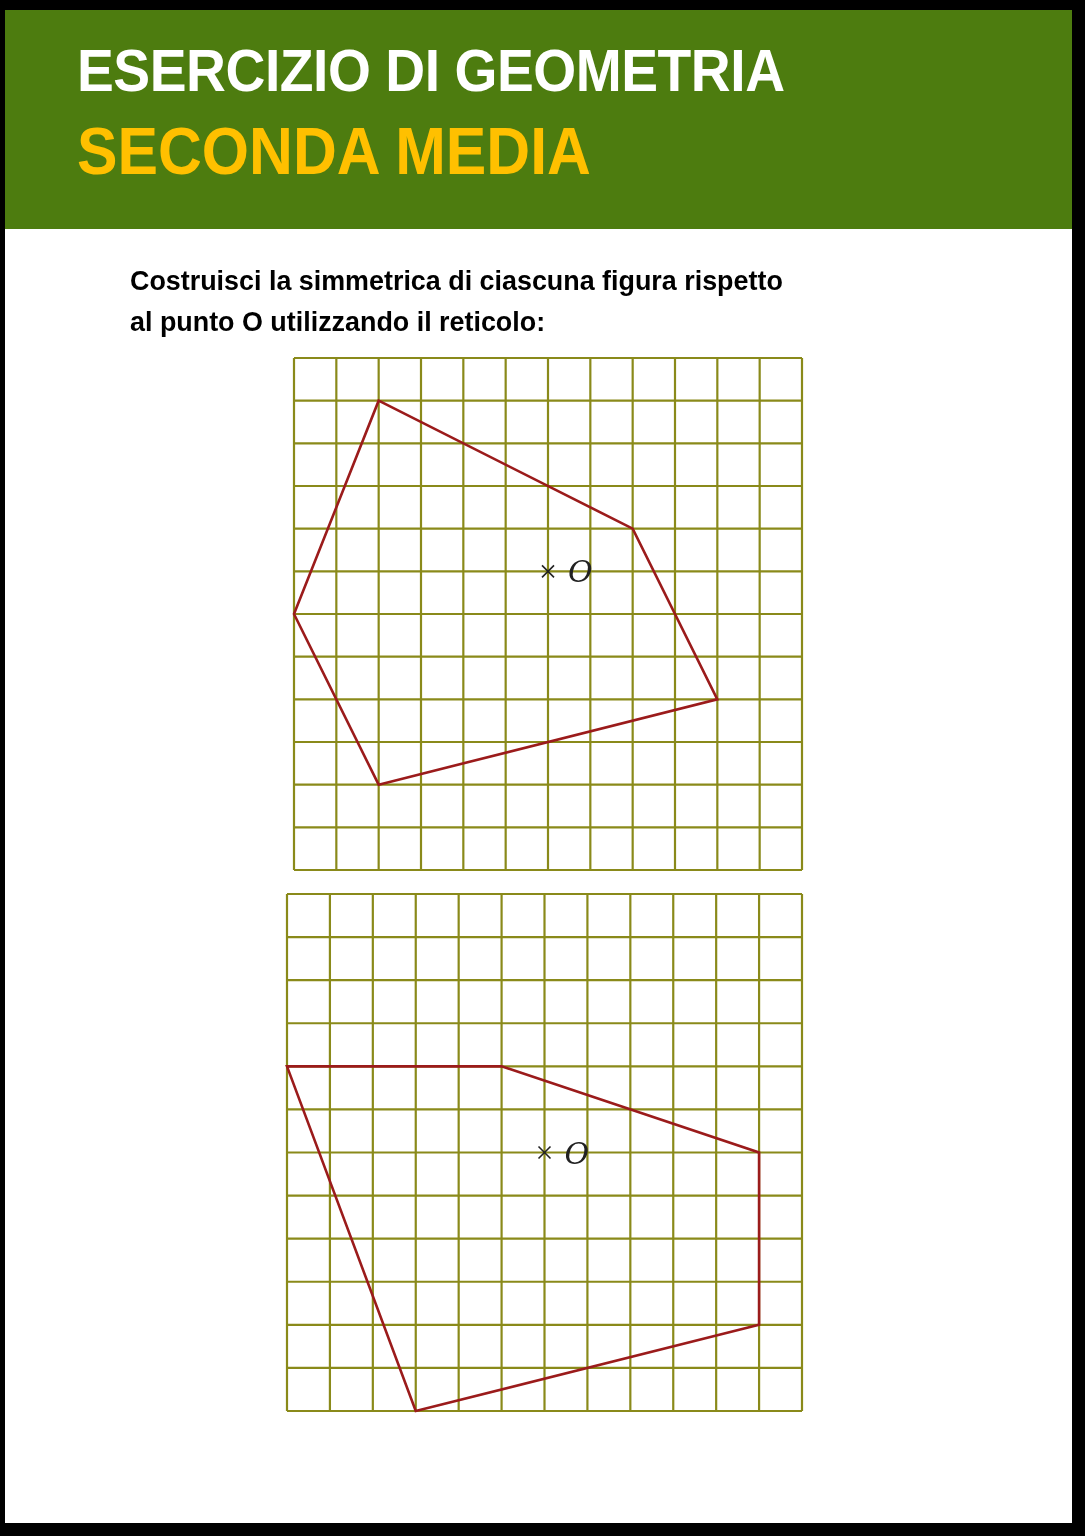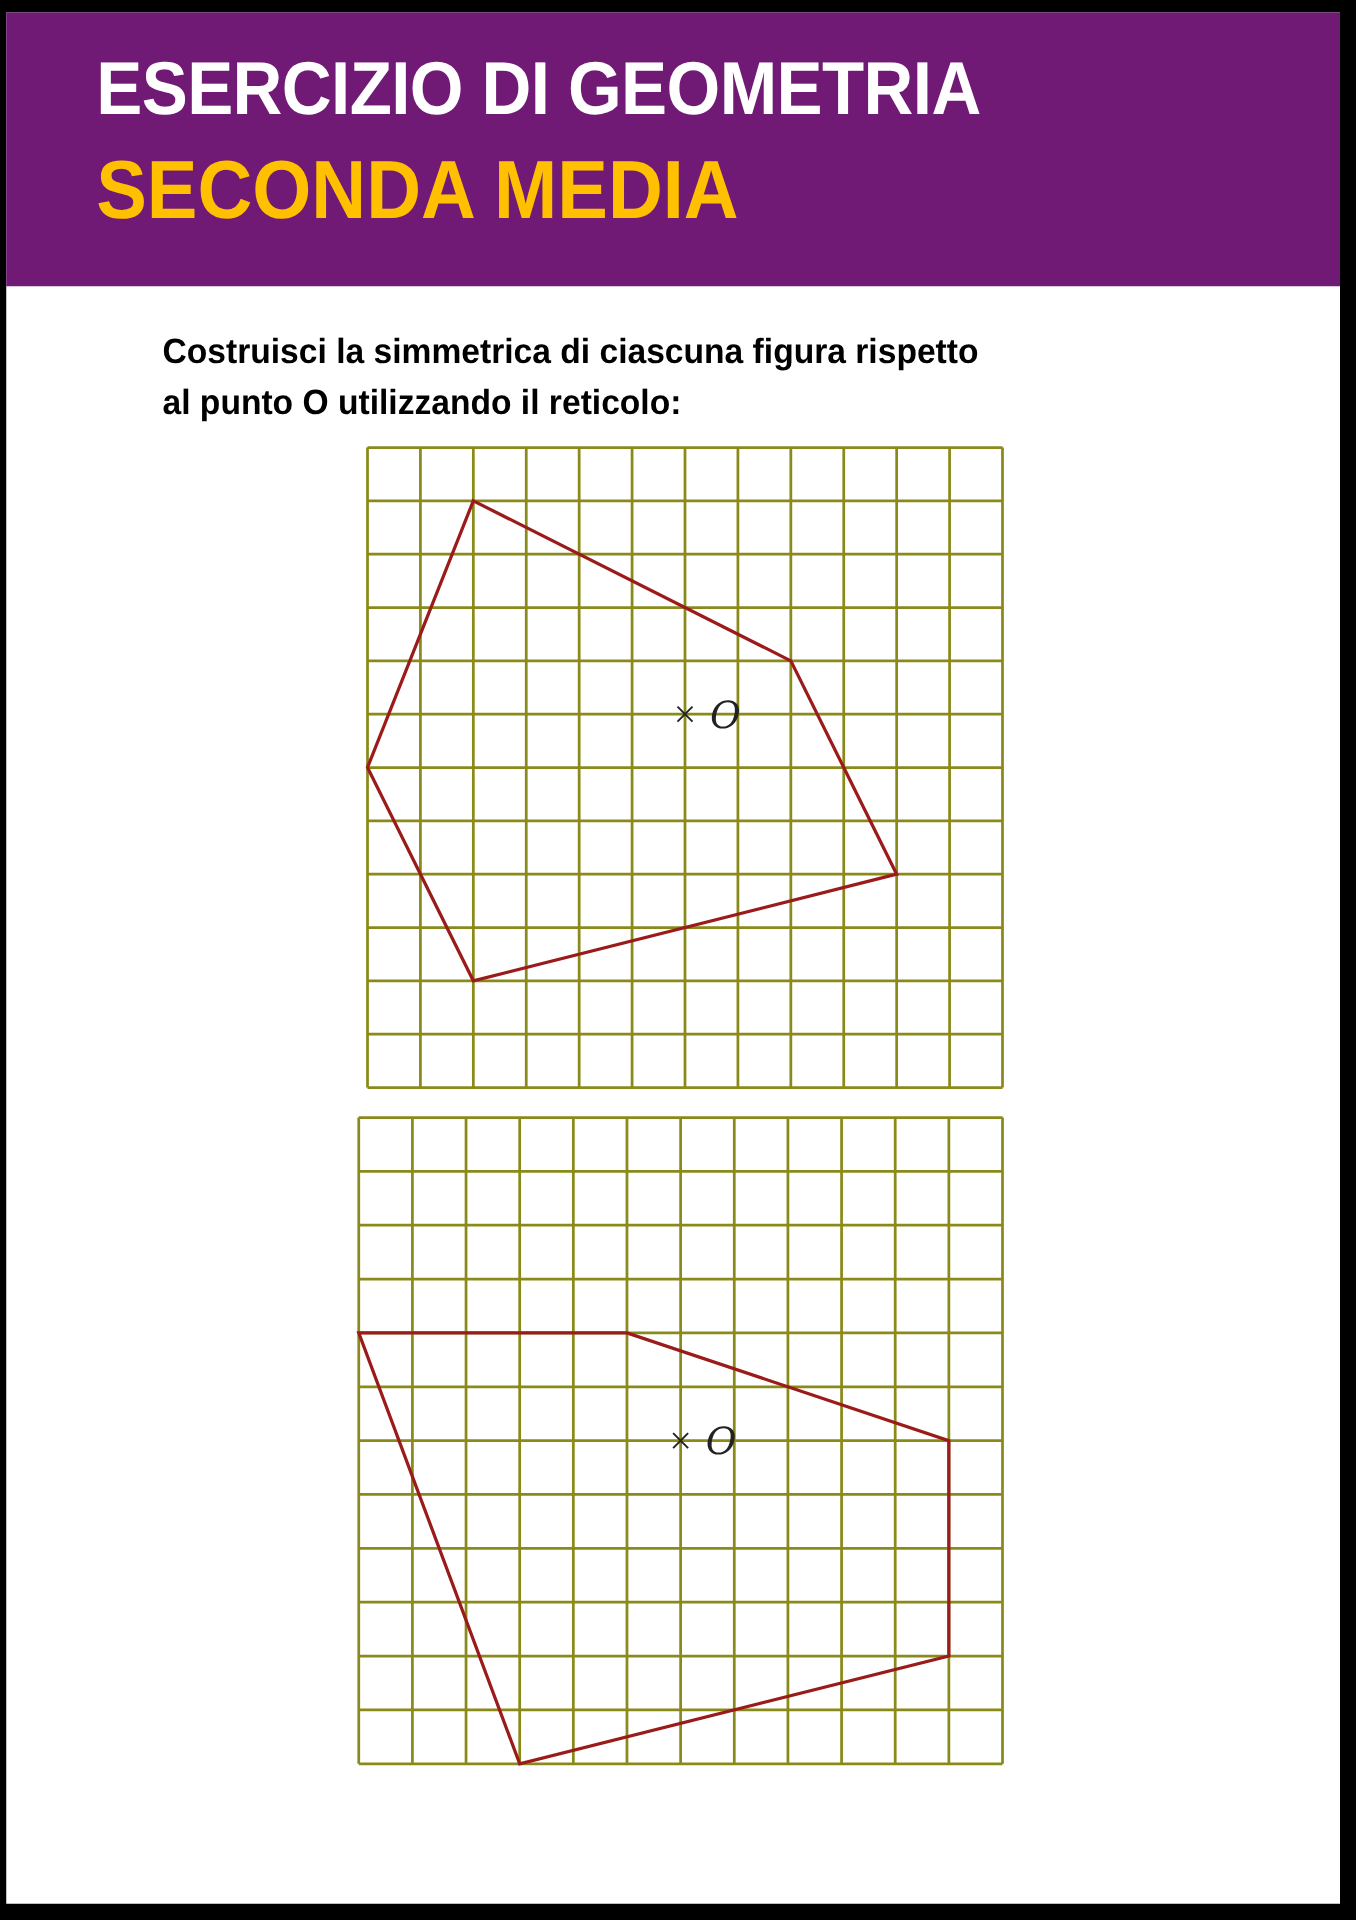--- a/index.html
+++ b/index.html
@@ -1,18 +1,18 @@
 <!DOCTYPE html>
 <html><head>
 <meta charset="utf-8">
 <style>
   html, body { margin:0; padding:0; }
   body { width:1085px; height:1536px; background:#000; position:relative; overflow:hidden; font-family:"Liberation Sans", sans-serif; }
   .page { position:absolute; left:5px; top:10px; width:1067px; height:1513px; background:#fff; }
-  .header { position:absolute; left:0; top:0; width:1067px; height:219px; background:#701a75; }
+  .header { position:absolute; left:0; top:0; width:1067px; height:219px; background:#4d7c0f; }
   .title1 { position:absolute; left:72px; top:26px; color:#fff; font-weight:bold; font-size:60px; letter-spacing:-0.5px; line-height:70px; white-space:nowrap; transform:scaleX(0.92); transform-origin:left top; }
   .title2 { position:absolute; left:72px; top:103px; color:#ffc000; font-weight:bold; font-size:66px; line-height:76px; white-space:nowrap; transform:scaleX(0.92); transform-origin:left top; }
   .instructions { position:absolute; left:125px; top:250px; width:880px; font-weight:bold; font-size:28px; line-height:41px; color:#000; transform:scaleX(0.96); transform-origin:left top; }
   .instructions span { display:block; white-space:nowrap; }
   .grid-wrap { position:absolute; }
   svg text { font-family:"DejaVu Serif", serif; }
 </style>
 </head>
 <body>
 

